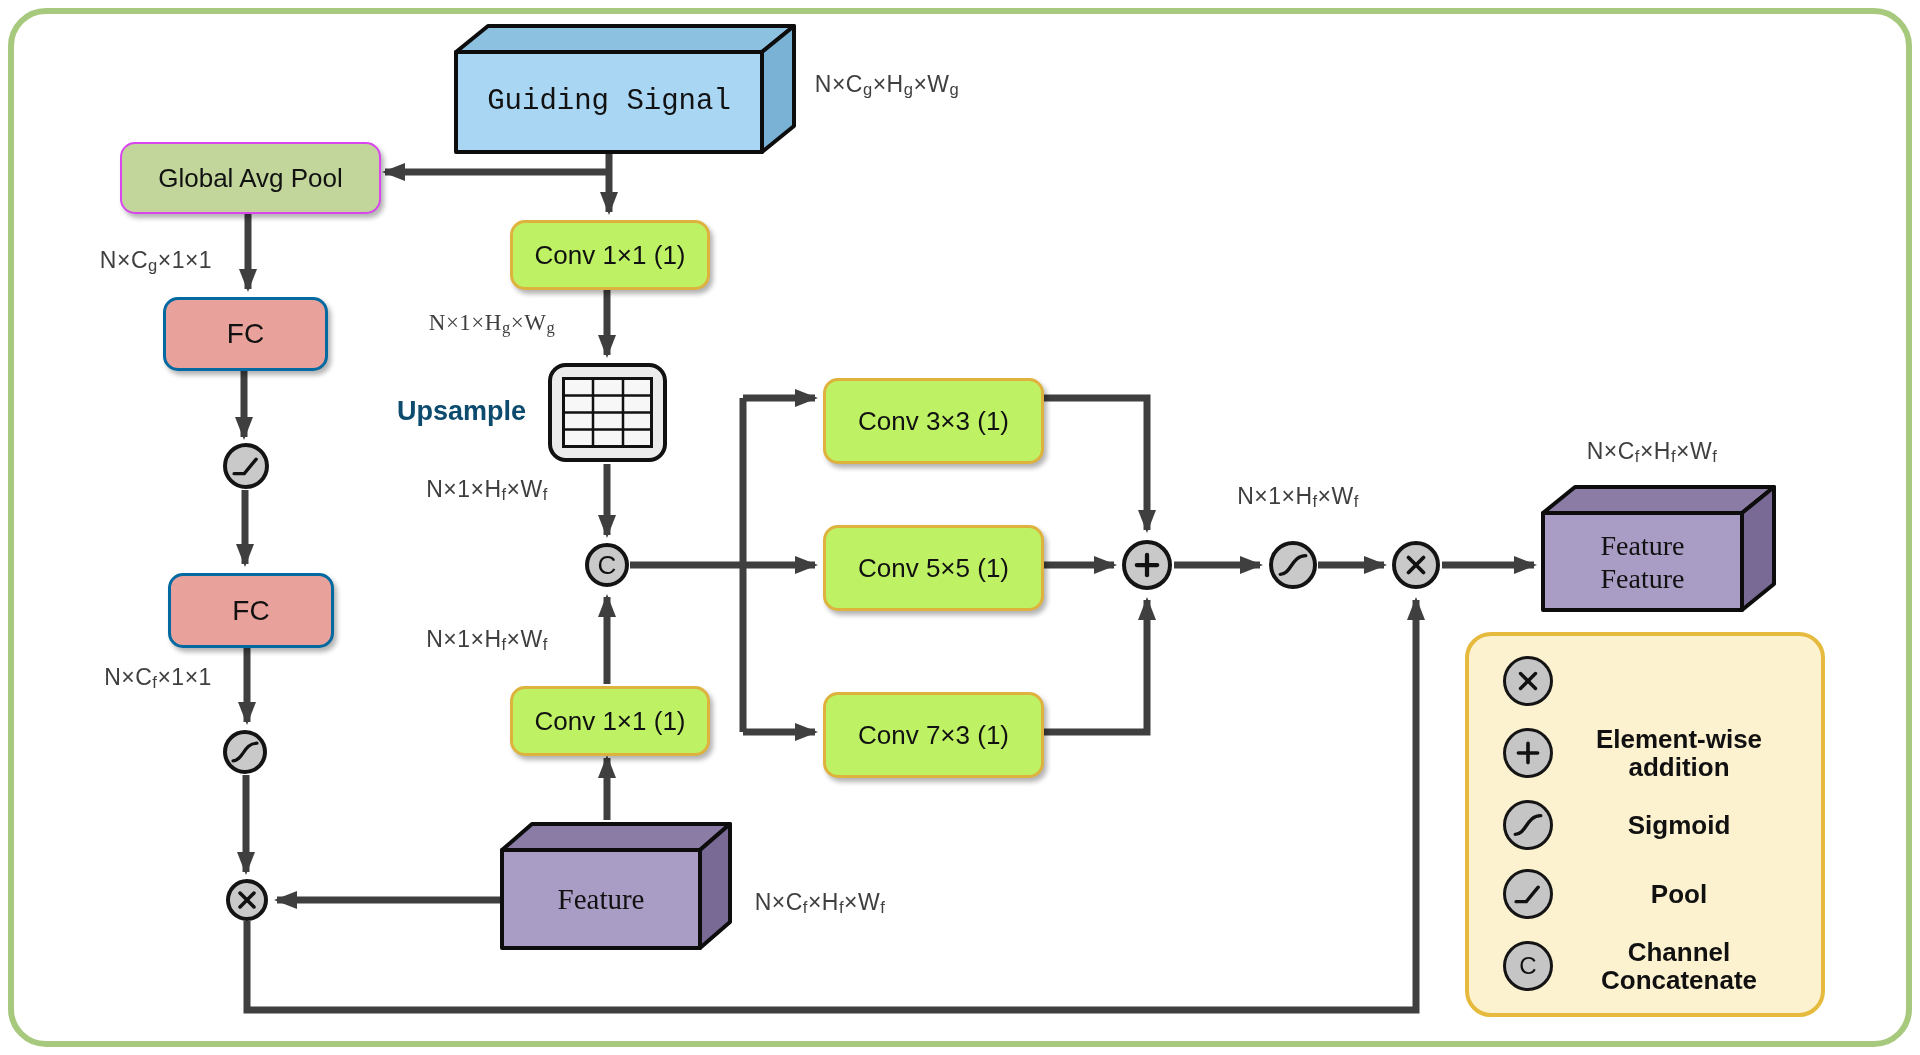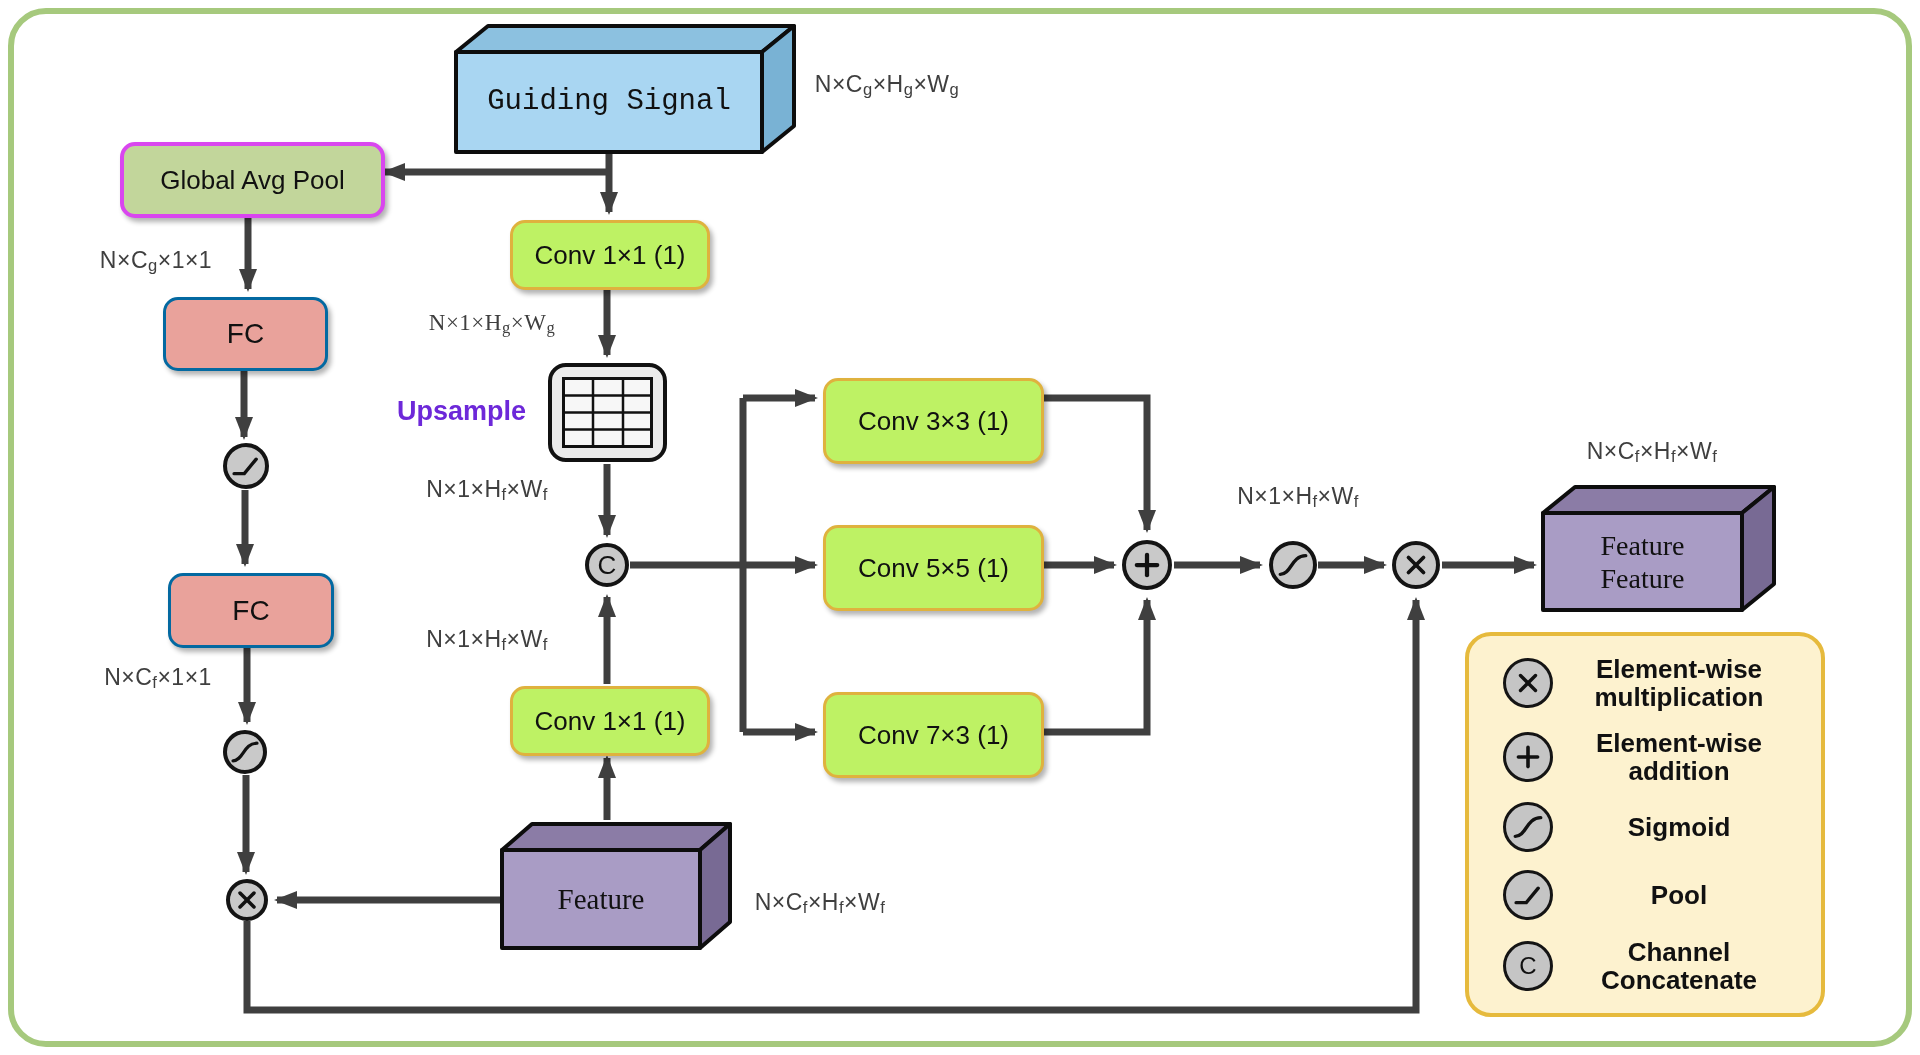--- a/index.html
+++ b/index.html
@@ -5,41 +5,41 @@
   html,body{margin:0;padding:0;}
   body{width:1920px;height:1055px;background:#ffffff;position:relative;overflow:hidden;
        font-family:"Liberation Sans", sans-serif;}
   .frame{position:absolute;left:8px;top:8px;right:8px;bottom:8px;border:6px solid #a6c97d;
          border-radius:38px;}
   .abs{position:absolute;}
   
   .pbox{position:absolute;display:flex;align-items:center;justify-content:center;
         border-radius:15px;box-shadow:3px 4px 5px rgba(0,0,0,0.30);color:#111;
         font-weight:500;text-align:center;}
-  .green{background:#c2d69b;border:4px solid #d946ef;font-size:26px;}
+  .green{background:#c2d69b;border:2px solid #d946ef;font-size:26px;}
   .red{background:#e9a29b;border:3px solid #0369a1;font-size:28px;}
   .yellow{background:#bef264;border:3px solid #dfb23e;font-size:26px;}
   
   .dim{position:absolute;transform:translate(-50%,-50%);white-space:nowrap;color:#3f3f3f;
        font-size:23px;letter-spacing:0.5px;}
   .dim .sub{font-size:0.72em;position:relative;top:0.18em;}
   
   .op{position:absolute;border-radius:50%;background:#c9c9c9;border:4px solid #141414;
       display:flex;align-items:center;justify-content:center;box-sizing:border-box;}
   .op svg{display:block;}
   .opletter{font-size:26px;color:#111;font-family:"Liberation Sans",sans-serif;}
   
   .slabel{position:absolute;display:flex;flex-direction:column;align-items:center;
           justify-content:center;font-family:"Liberation Serif", serif;color:#111;
           font-size:29px;line-height:34px;text-align:center;}
   
   .gridouter{position:absolute;left:548px;top:363px;width:119px;height:99px;
              background:#ebebeb;border:4px solid #111;border-radius:18px;box-sizing:border-box;}
   .uplabel{position:absolute;left:340px;top:396px;width:186px;text-align:right;
-           font-size:27px;font-weight:600;color:#6d28d9;}
+           font-size:27px;font-weight:600;color:#0c4a6e;}
   
   .legend{position:absolute;left:1465px;top:632px;width:360px;height:385px;box-sizing:border-box;
           background:#fdf2cf;border:4px solid #e6ba3d;border-radius:26px;
           display:flex;flex-direction:column;justify-content:space-around;padding:10px 0;}
   .lrow{display:flex;align-items:center;}
   .licon{width:50px;height:50px;border-radius:50%;background:#c5c5c5;border:3px solid #141414;
          margin-left:34px;flex:0 0 auto;display:flex;align-items:center;justify-content:center;
          box-sizing:border-box;}
   .ltext{flex:1;text-align:center;font-size:26px;line-height:28px;font-weight:600;color:#111;
          padding:0 22px 0 6px;}
@@ -224,21 +224,20 @@
 <div class="legend">
   <div class="lrow">
     <div class="licon">
       <svg width="30" height="30" viewBox="0 0 40 40">
           <g stroke="#111" stroke-width="4.5" stroke-linecap="round">
             <line x1="10" y1="10" x2="30" y2="30"></line>
             <line x1="30" y1="10" x2="10" y2="30"></line>
           </g>
         </svg>
     </div>
-    <div class="ltext">Element-wise multiplication</div>
   </div>
   <div class="lrow">
     <div class="licon">
       <svg width="32" height="32" viewBox="0 0 40 40">
           <g stroke="#111" stroke-width="4.5" stroke-linecap="round">
             <line x1="20" y1="8" x2="20" y2="32"></line>
             <line x1="8" y1="20" x2="32" y2="20"></line>
           </g>
         </svg>
     </div>

